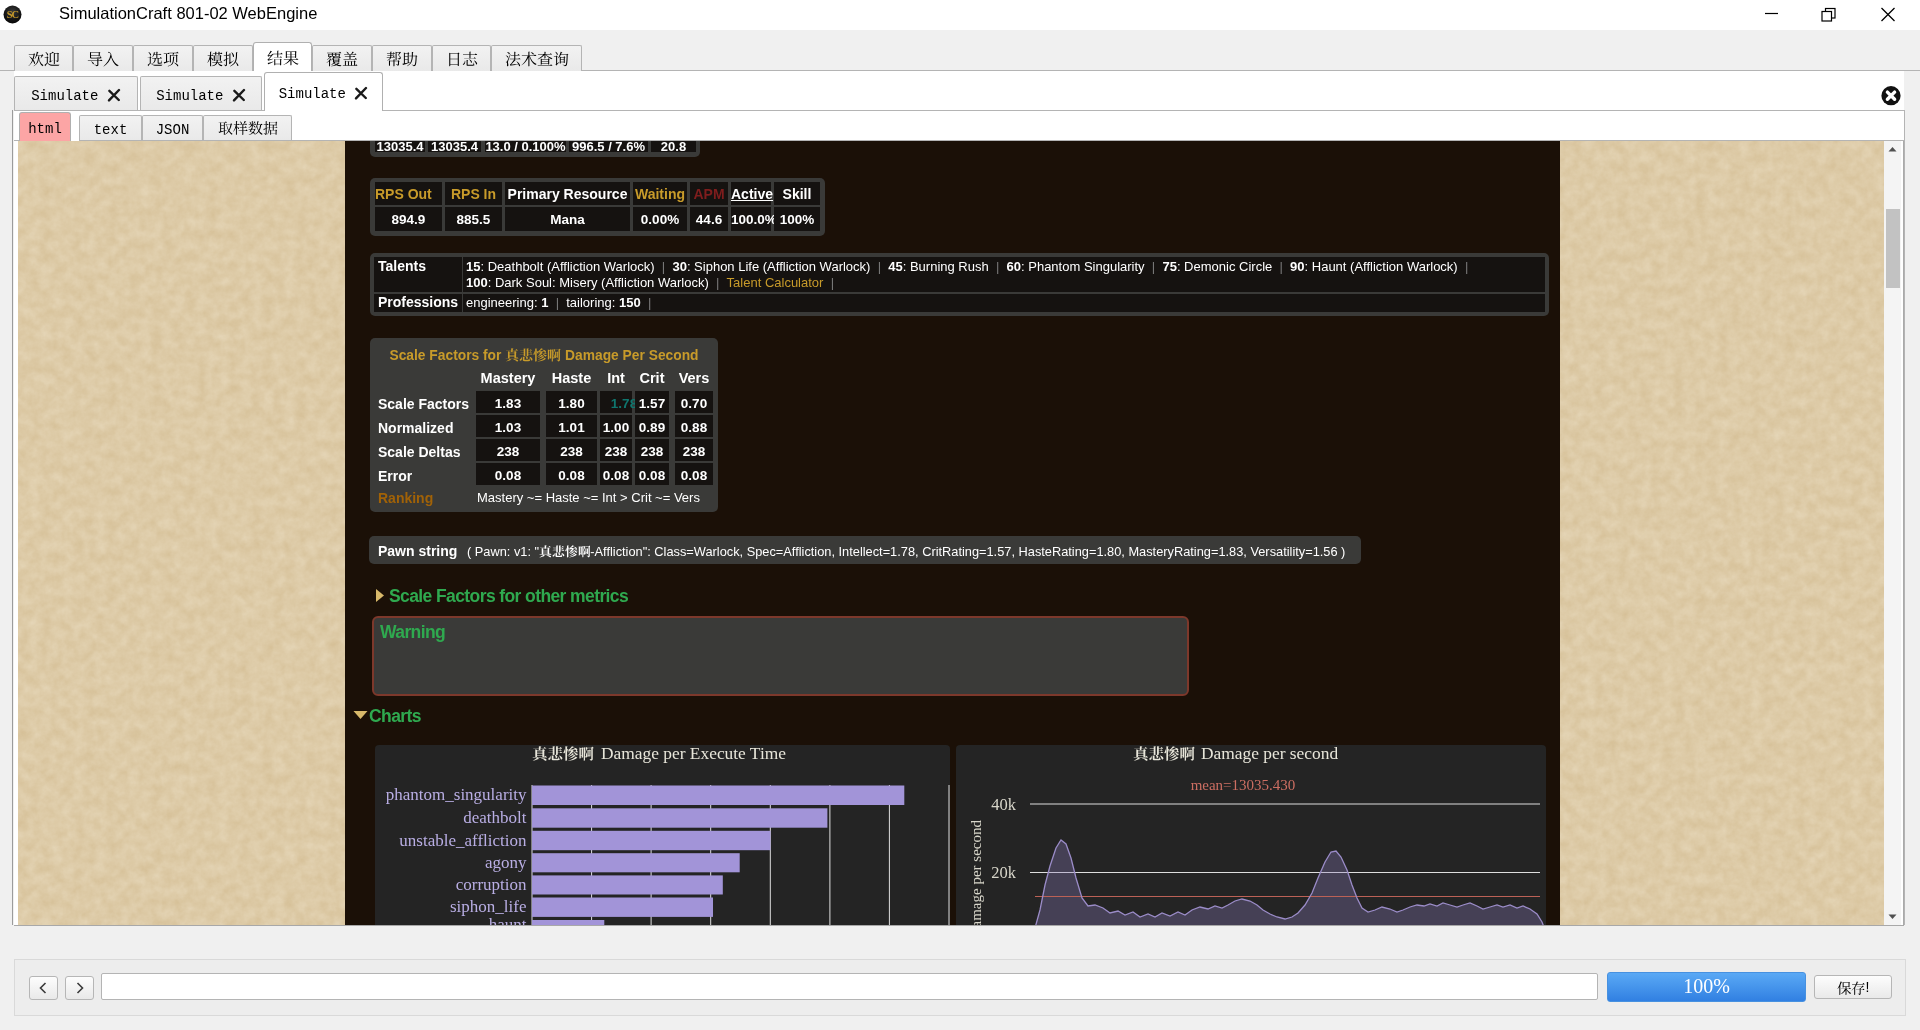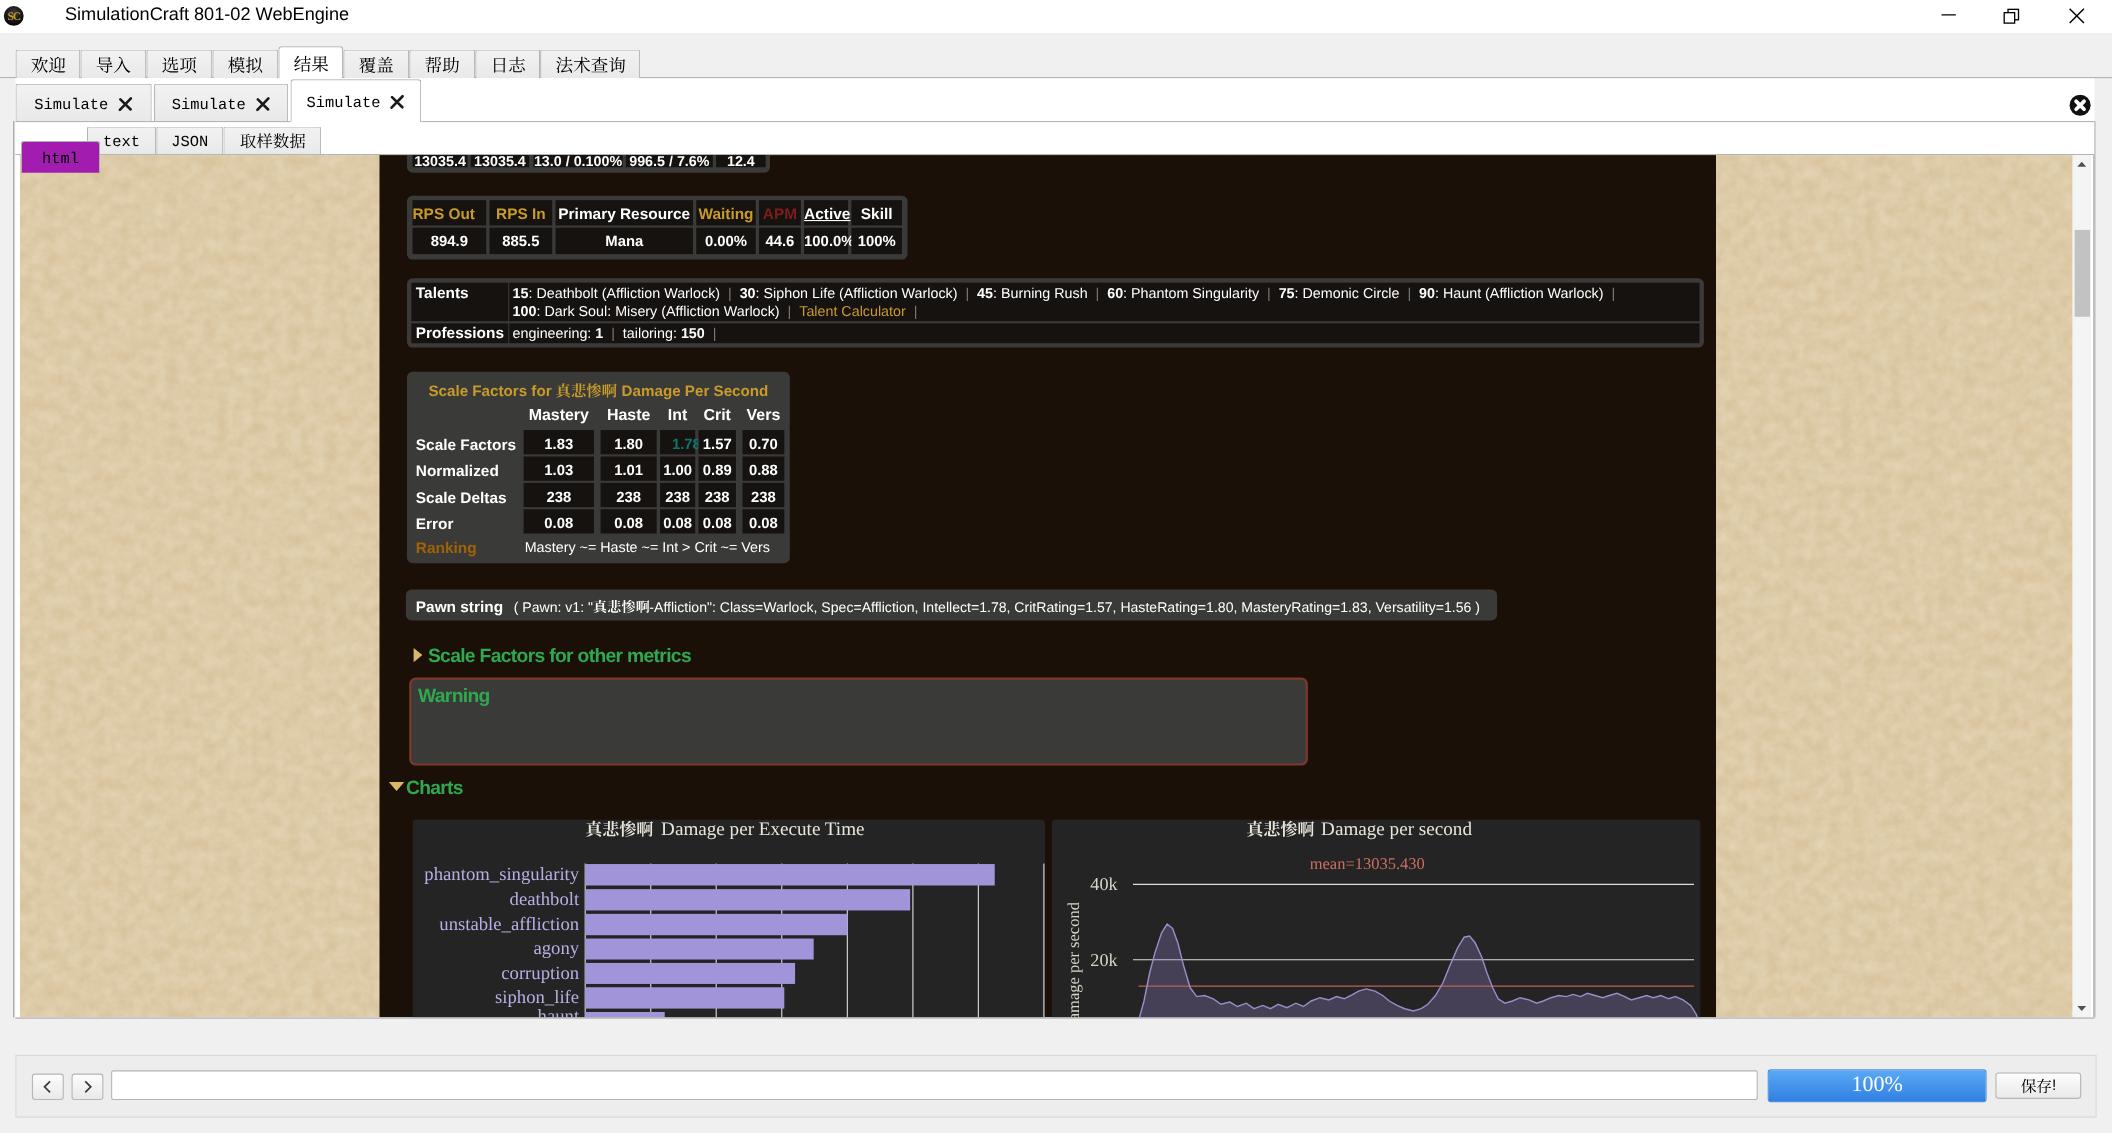--- a/index.html
+++ b/index.html
@@ -144,21 +144,21 @@
   </div>
 <div class="a" style="left:264px;top:72px;width:119px;height:39px;background:#fff;border:1px solid #b0b0b0;border-bottom:none;border-radius:3px 3px 0 0;box-sizing:border-box">
     <div style="position:absolute;left:50%;top:calc(50% + 2px);transform:translate(-50%,-50%);white-space:nowrap;font:14px &quot;Liberation Mono&quot;,monospace;color:#000">Simulate <svg width="14" height="14" viewBox="0 0 14 14" style="vertical-align:-2px">
         <path d="M2.2 2.8 L11.6 12 M11.8 2 L1.8 12.4" stroke="#1a1a1a" stroke-width="2.4" stroke-linecap="round" fill="none"></path>
       </svg></div>
   </div>
 <svg class="a" style="left:1881px;top:86px" width="20" height="20" viewBox="0 0 20 20">
 <circle cx="10" cy="9.7" r="9.6" fill="#111"></circle>
 <path d="M6.4 6.1 L13.6 13.3 M13.6 6.1 L6.4 13.3" stroke="#fff" stroke-width="3.4" stroke-linecap="round"></path>
 </svg>
-<div class="a" style="left:19px;top:128px;width:72px;height:29px;background:#a21caf;border:1px solid #b0b0b0;border-bottom:none;border-radius:3px 3px 0 0;box-sizing:border-box;z-index:3">
+<div class="a" style="left:19px;top:112px;width:52px;height:29px;background:#fca5a5;border:1px solid #b0b0b0;border-bottom:none;border-radius:3px 3px 0 0;box-sizing:border-box;z-index:3">
     <div style="position:absolute;left:50%;top:calc(50% + 2px);transform:translate(-50%,-50%);white-space:nowrap;font:14px &quot;Liberation Mono&quot;,monospace;color:#000">html</div>
   </div>
 <div class="a" style="left:79px;top:115px;width:63px;height:25px;background:linear-gradient(#f2f2f2,#e9e9e9);border:1px solid #b4b4b4;border-bottom:none;border-radius:2px 2px 0 0;box-sizing:border-box">
     <div style="position:absolute;left:50%;top:calc(50% + 2px);transform:translate(-50%,-50%);white-space:nowrap;font:14px &quot;Liberation Mono&quot;,monospace;color:#000">text</div>
   </div>
 <div class="a" style="left:142px;top:115px;width:61px;height:25px;background:linear-gradient(#f2f2f2,#e9e9e9);border:1px solid #b4b4b4;border-bottom:none;border-radius:2px 2px 0 0;box-sizing:border-box">
     <div style="position:absolute;left:50%;top:calc(50% + 2px);transform:translate(-50%,-50%);white-space:nowrap;font:14px &quot;Liberation Mono&quot;,monospace;color:#000">JSON</div>
   </div>
 <div class="a" style="left:203px;top:115px;width:89px;height:25px;background:linear-gradient(#f2f2f2,#e9e9e9);border:1px solid #b4b4b4;border-bottom:none;border-radius:2px 2px 0 0;box-sizing:border-box">
     <div style="position:absolute;left:50%;top:50%;transform:translate(-50%,-50%);white-space:nowrap;height:15px;line-height:15px"><svg style="vertical-align:-0.13em;fill:#000;" width="15" height="15" viewBox="0 0 1000 1000">
@@ -188,21 +188,21 @@
     <div class="a" style="left:356px;top:-21px;width:330px;height:37px;background:#3a3a38;border-radius:5px"></div>
     <div class="a" style="left:361px;top:-11px;width:50px;height:22px;background:#151210"></div>
     <div class="a" style="left:361px;top:-2px;height:21px;line-height:21px;font:700 13px 'Liberation Sans',sans-serif;color:#fff;white-space:nowrap;width:50px;text-align:center;">13035.4</div>
     <div class="a" style="left:414px;top:-11px;width:53px;height:22px;background:#151210"></div>
     <div class="a" style="left:414px;top:-2px;height:21px;line-height:21px;font:700 13px 'Liberation Sans',sans-serif;color:#fff;white-space:nowrap;width:53px;text-align:center;">13035.4</div>
     <div class="a" style="left:471px;top:-11px;width:81px;height:22px;background:#151210"></div>
     <div class="a" style="left:471px;top:-2px;height:21px;line-height:21px;font:700 13px 'Liberation Sans',sans-serif;color:#fff;white-space:nowrap;width:81px;text-align:center;">13.0 / 0.100%</div>
     <div class="a" style="left:555px;top:-11px;width:79px;height:22px;background:#151210"></div>
     <div class="a" style="left:555px;top:-2px;height:21px;line-height:21px;font:700 13px 'Liberation Sans',sans-serif;color:#fff;white-space:nowrap;width:79px;text-align:center;">996.5 / 7.6%</div>
     <div class="a" style="left:637px;top:-11px;width:45px;height:22px;background:#151210"></div>
-    <div class="a" style="left:637px;top:-2px;height:21px;line-height:21px;font:700 13px 'Liberation Sans',sans-serif;color:#fff;white-space:nowrap;width:45px;text-align:center;">12.4</div>
+    <div class="a" style="left:637px;top:-2px;height:21px;line-height:21px;font:700 13px 'Liberation Sans',sans-serif;color:#fff;white-space:nowrap;width:45px;text-align:center;">20.8</div>
     <div class="a" style="left:356px;top:37px;width:455px;height:58px;background:#3a3a38;border-radius:5px"></div>
     <div class="a" style="left:361px;top:41px;width:67px;height:23px;background:#151210"></div>
     <div class="a" style="left:361px;top:45px;height:22px;line-height:22px;font:700 14px 'Liberation Sans',sans-serif;color:#c89b2a;white-space:nowrap;width:67px;text-align:left;">RPS Out</div>
     <div class="a" style="left:361px;top:66px;width:67px;height:24px;background:#151210"></div>
     <div class="a" style="left:361px;top:71px;height:22px;line-height:22px;font:700 13.5px 'Liberation Sans',sans-serif;color:#fff;white-space:nowrap;width:67px;text-align:center;">894.9</div>
     <div class="a" style="left:431px;top:41px;width:57px;height:23px;background:#151210"></div>
     <div class="a" style="left:431px;top:45px;height:22px;line-height:22px;font:700 14px 'Liberation Sans',sans-serif;color:#c89b2a;white-space:nowrap;width:57px;text-align:center;">RPS In</div>
     <div class="a" style="left:431px;top:66px;width:57px;height:24px;background:#151210"></div>
     <div class="a" style="left:431px;top:71px;height:22px;line-height:22px;font:700 13.5px 'Liberation Sans',sans-serif;color:#fff;white-space:nowrap;width:57px;text-align:center;">885.5</div>
     <div class="a" style="left:491px;top:41px;width:125px;height:23px;background:#151210"></div>

